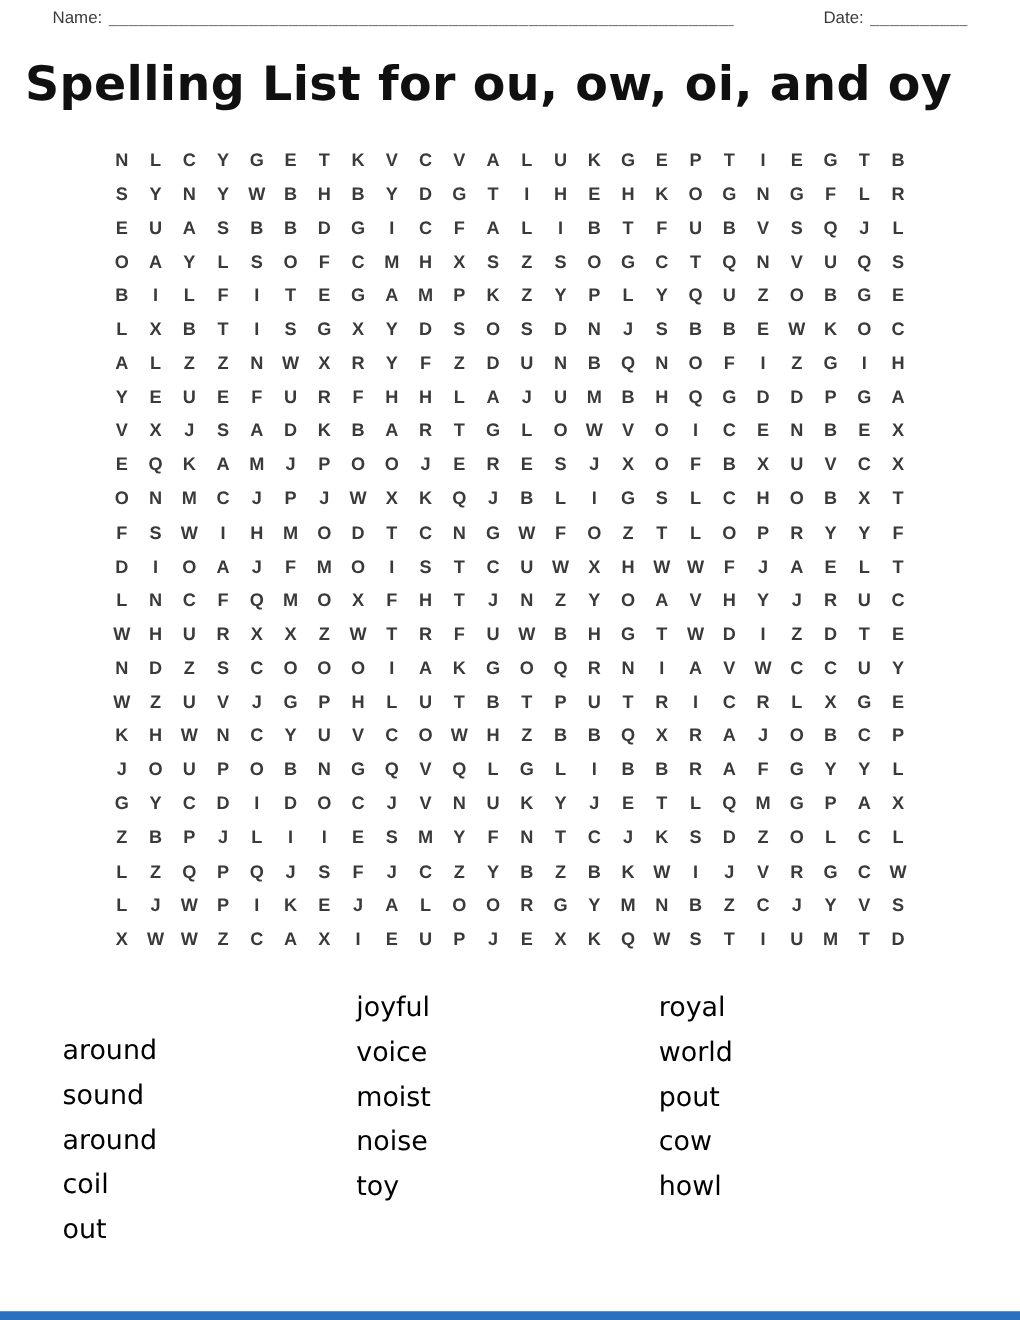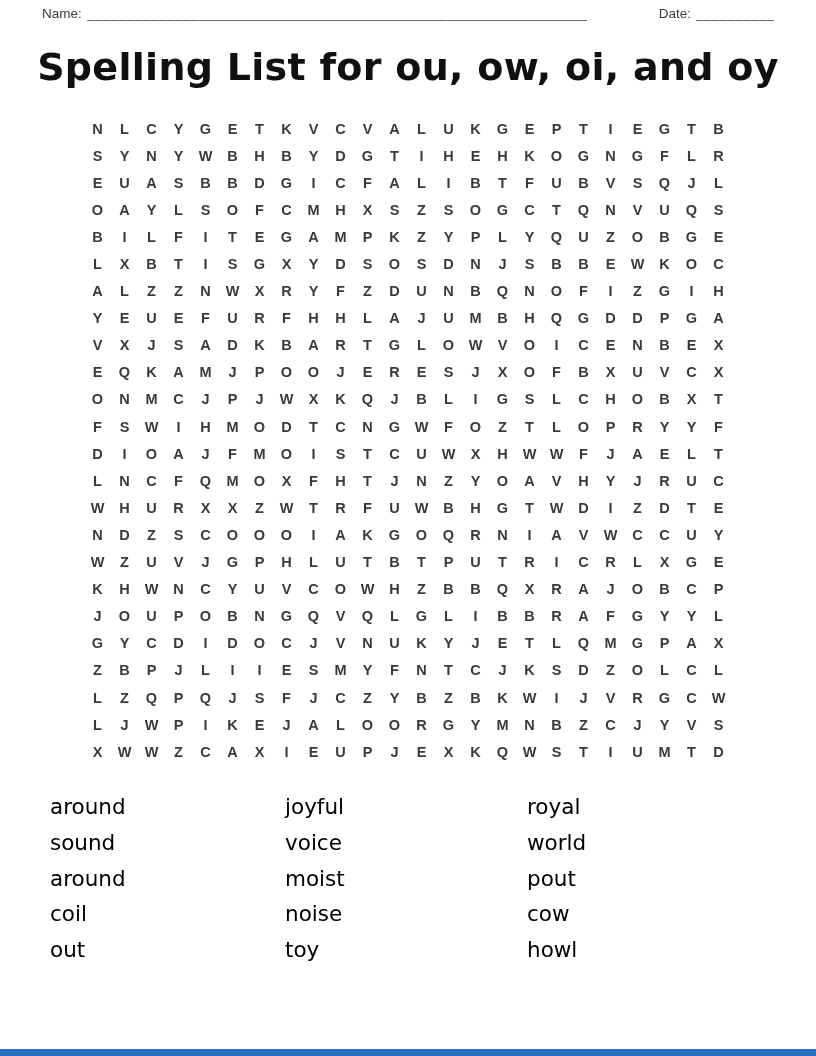--- a/index.html
+++ b/index.html
@@ -27,26 +27,27 @@
     white-space: nowrap;
     margin-left: 5px;
     color: #4a4a4a;
     letter-spacing: 0.5px;
   }
   .name-line { width: 500px; }
   .date-line { width: 78px; }
   .spacer { flex: 1; }
   .title {
     margin-top: 24px;
-    text-align: center;
+    text-align: left;
     font-size: 38px;
     font-weight: 700;
     color: #101010;
     letter-spacing: 0.3px;
     font-family: "DejaVu Sans", "Liberation Sans", sans-serif;
+    padding-left: 20px;
   }
   .grid {
     display: grid;
     grid-template-columns: repeat(24, 27px);
     grid-auto-rows: 27.1px;
     width: max-content;
     margin: 26px auto 0 auto;
   }
   .cell {
     display: flex;
@@ -54,21 +55,21 @@
     justify-content: center;
     font-size: 14.5px;
     font-weight: 700;
     color: #3a3a3a;
   }
   .word-list {
     display: flex;
     padding-left: 50px;
     margin-top: 24px;
   }
-  .word-col-1 { width: 235px; }
+  .word-col-1 { width: 235px; margin-top: 34px; }
   .word-col-2 { width: 242px; }
   .word-col-3 { flex: 1; }
   .word {
     font-size: 21.5px;
     font-weight: 500;
     color: #000000;
     line-height: 35.7px;
     font-family: "DejaVu Sans", "Liberation Sans", sans-serif;
   }
   .footer-bar {

